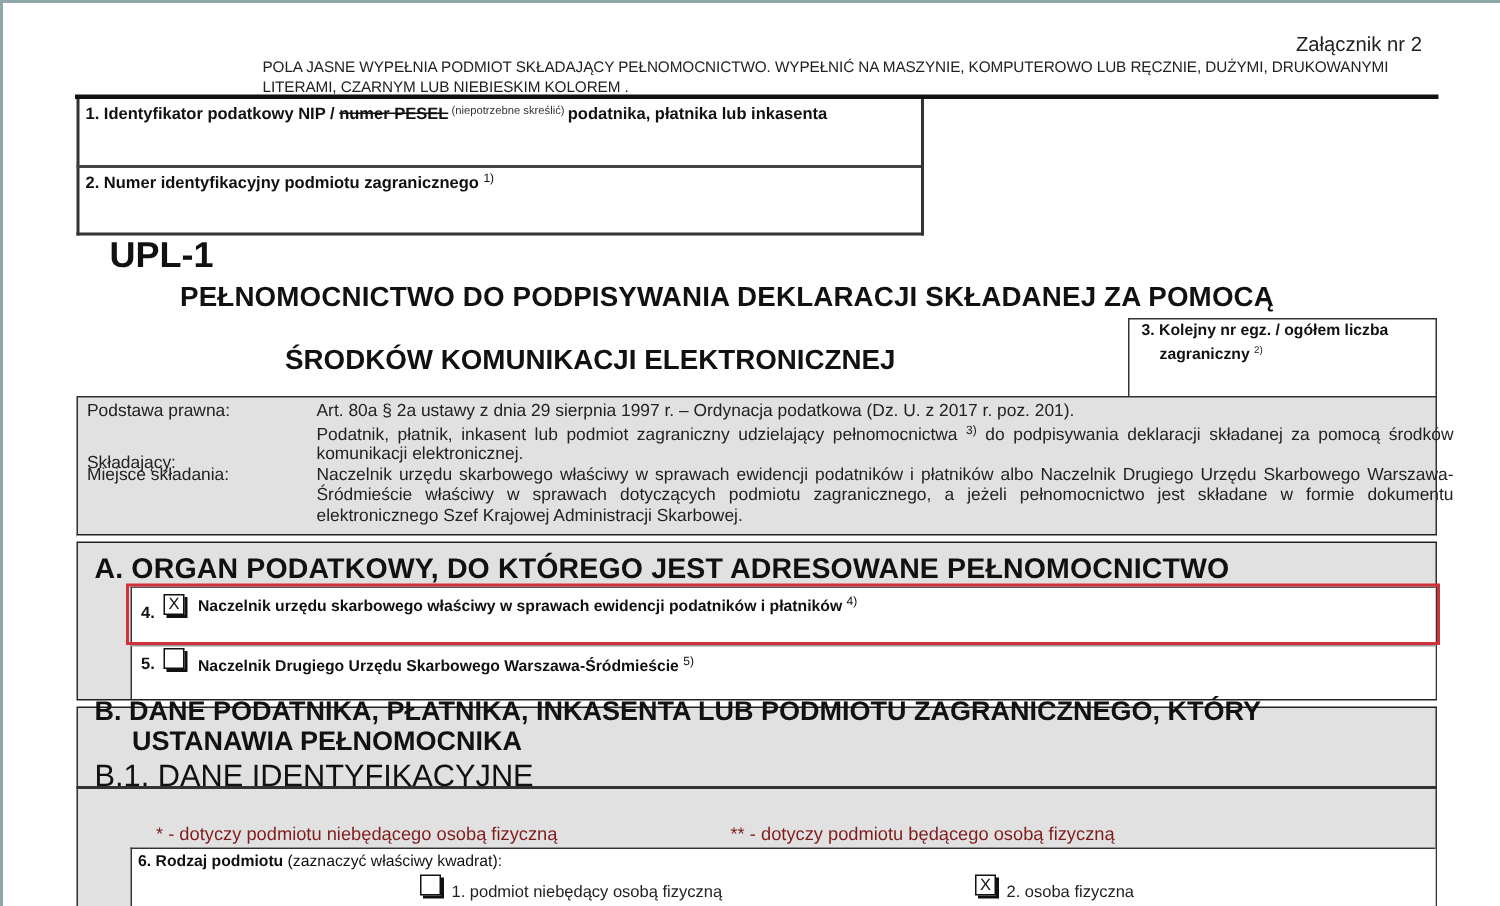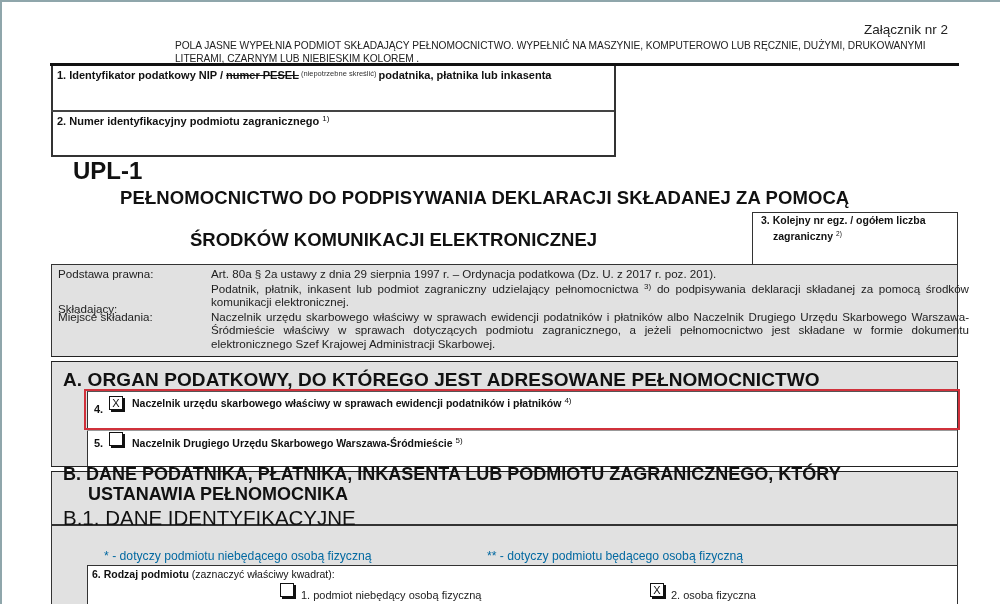--- a/index.html
+++ b/index.html
@@ -41,21 +41,21 @@
 
   .cb { position:absolute; width:12px; height:12px; border:1.5px solid #111; background:#fff;
         box-shadow:2px 2px 0 #111; font-size:11px; line-height:12px; text-align:center; font-weight:normal; }
   .num { font-size:11px; font-weight:bold; }
   .opt-text { font-size:10.5px; font-weight:bold; white-space:nowrap; }
 
   .secB { left:51px; top:472px; width:905px; height:132px; background:#e1e1e1; border-left:1.5px solid #333; border-right:1.5px solid #333; }
   .secB-title { left:63px; top:464px; font-size:18px; font-weight:bold; line-height:20px; }
   .secB-div { left:51px; top:524px; width:907px; height:1.5px; background:#333; }
   .b1-title { left:63px; top:506px; font-size:20.5px; font-weight:normal; white-space:nowrap; }
-  .b1-note { font-size:12.2px; color:#0369a1; white-space:nowrap; }
+  .b1-note { font-size:12.2px; color:#7f1d1d; white-space:nowrap; }
   .field6 { left:87px; top:565px; width:869px; height:39px; background:#fff; border-left:1.5px solid #333; border-top:1.5px solid #333; }
   .f6-label { left:92px; top:568px; font-size:10.5px; white-space:nowrap; }
   .f6-opt { font-size:11px; white-space:nowrap; color:#222; }
 </style>
 </head>
 <body>
 
 <div class="abs frame-top"></div>
 <div class="abs frame-left"></div>
 

